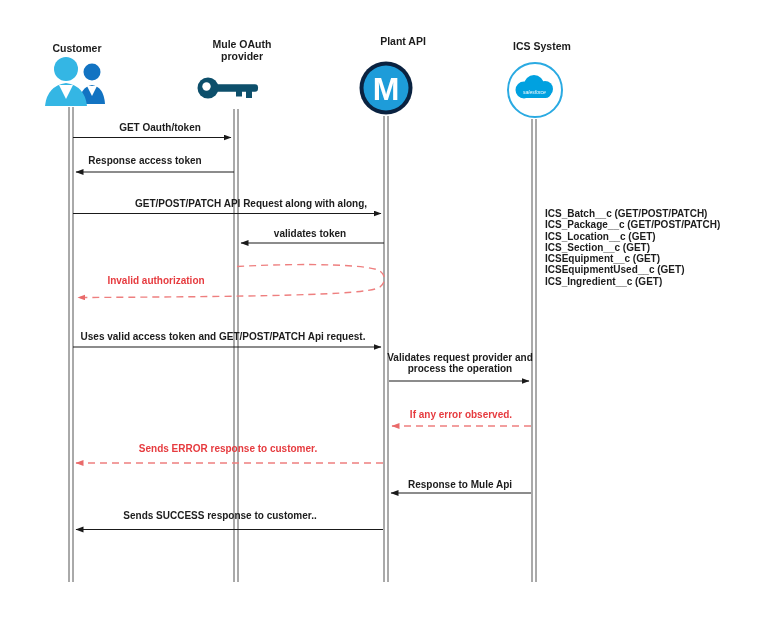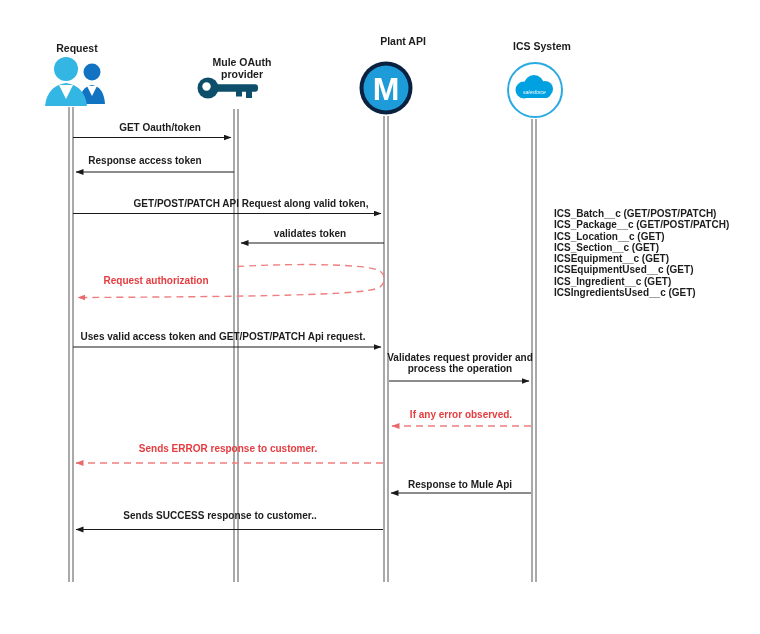--- a/index.html
+++ b/index.html
@@ -24,21 +24,20 @@
   .lbl.red{color:#e63b3f;}
   .lbl.actor{font-size:10.5px;line-height:12px;}
   .ics-list{
     position:absolute;
     left:545px;top:208px;
     font-weight:bold;
     font-size:10px;
     line-height:11.3px;
     color:#1c1c1c;
     white-space:nowrap;
-    margin-left:9px;
   }
 </style>
 </head>
 <body>
 
 <div class="canvas">
 
   <svg width="760" height="634" viewBox="0 0 760 634">
     <defs>
       <marker id="ah-black" markerWidth="9" markerHeight="7" refX="7.5" refY="3" orient="auto" markerUnits="userSpaceOnUse">
@@ -106,47 +105,46 @@
     <line x1="384" y1="243" x2="241" y2="243" stroke="#1a1a1a" stroke-width="1.1" marker-end="url(#ah-black)"></line>
     <path d="M 237 266.5 C 310 262.5 372 265 380 271 C 386 275.5 386 282 380 287 C 370 294 300 296.5 78 297.5" fill="none" stroke="#ee7f7f" stroke-width="1.4" stroke-dasharray="7 5" marker-end="url(#ah-red)"></path>
     <line x1="73" y1="347" x2="381" y2="347" stroke="#1a1a1a" stroke-width="1.1" marker-end="url(#ah-black)"></line>
     <line x1="389" y1="381" x2="529" y2="381" stroke="#1a1a1a" stroke-width="1.1" marker-end="url(#ah-black)"></line>
     <line x1="531" y1="426" x2="392" y2="426" stroke="#ee7f7f" stroke-width="1.4" stroke-dasharray="7 5" marker-end="url(#ah-red)"></line>
     <line x1="383" y1="463" x2="76" y2="463" stroke="#ee7f7f" stroke-width="1.4" stroke-dasharray="7 5" marker-end="url(#ah-red)"></line>
     <line x1="531" y1="493" x2="391" y2="493" stroke="#1a1a1a" stroke-width="1.1" marker-end="url(#ah-black)"></line>
     <line x1="383" y1="529.5" x2="76" y2="529.5" stroke="#1a1a1a" stroke-width="1.1" marker-end="url(#ah-black)"></line>
   </svg>
 
-  <div class="lbl actor" style="left:77px;top:42px">Request</div>
-  <div class="lbl actor" style="left:242px;top:56px">
+  <div class="lbl actor" style="left:77px;top:42px">Customer</div>
+  <div class="lbl actor" style="left:242px;top:38px">
     <div>Mule OAuth</div>
     <div>provider</div>
   </div>
   <div class="lbl actor" style="left:403px;top:35px">Plant API</div>
   <div class="lbl actor" style="left:542px;top:40px">ICS System</div>
 
   <div class="lbl" style="left:160px;top:122px">GET Oauth/token</div>
   <div class="lbl" style="left:145px;top:155px">Response access token</div>
-  <div class="lbl" style="left:251px;top:198px">GET/POST/PATCH API Request along valid token,</div>
+  <div class="lbl" style="left:251px;top:198px">GET/POST/PATCH API Request along with along,</div>
   <div class="lbl" style="left:310px;top:228px">validates token</div>
-  <div class="lbl red" style="left:156px;top:275px">Request authorization</div>
+  <div class="lbl red" style="left:156px;top:275px">Invalid authorization</div>
   <div class="lbl" style="left:223px;top:331px">Uses valid access token and GET/POST/PATCH Api request.</div>
   <div class="lbl" style="left:460px;top:352px">
     <div>Validates request provider and</div>
     <div>process the operation</div>
   </div>
   <div class="lbl red" style="left:461px;top:409px">If any error observed.</div>
   <div class="lbl red" style="left:228px;top:443px">Sends ERROR response to customer.</div>
   <div class="lbl" style="left:460px;top:479px">Response to Mule Api</div>
   <div class="lbl" style="left:220px;top:510px">Sends SUCCESS response to customer..</div>
 
   <div class="ics-list">
     <div>ICS_Batch__c (GET/POST/PATCH)</div>
     <div>ICS_Package__c (GET/POST/PATCH)</div>
     <div>ICS_Location__c  (GET)</div>
     <div>ICS_Section__c  (GET)</div>
     <div>ICSEquipment__c (GET)</div>
     <div>ICSEquipmentUsed__c (GET)</div>
     <div>ICS_Ingredient__c (GET)</div>
-    <div>ICSIngredientsUsed__c (GET)</div>
   </div>
 
 </div>
 
 </body></html>

